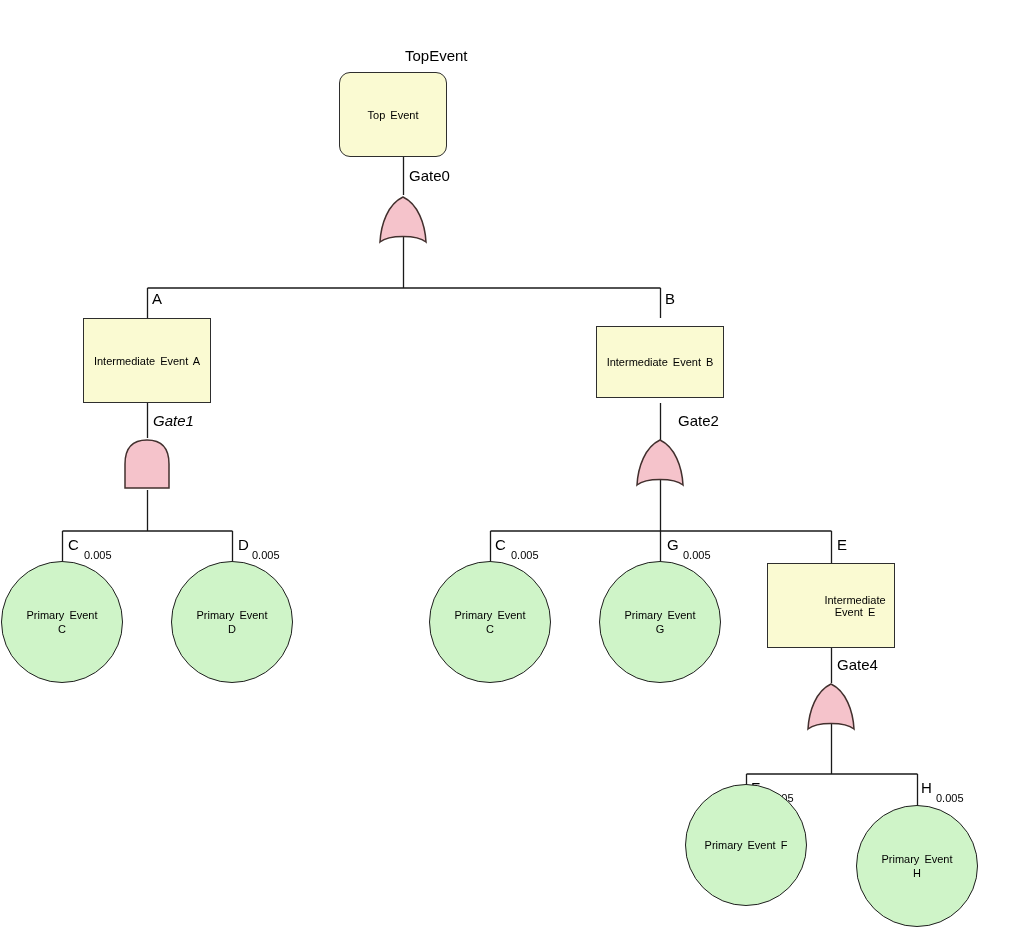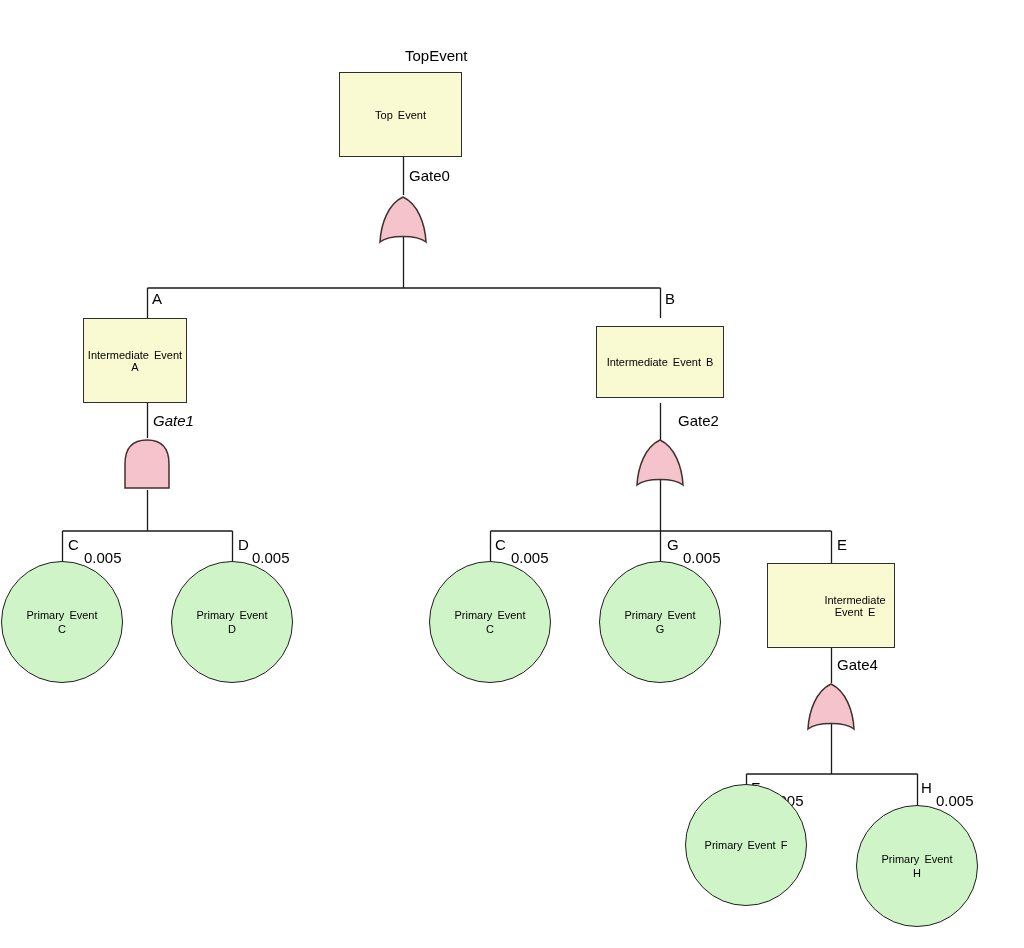--- a/index.html
+++ b/index.html
@@ -16,21 +16,21 @@
   }
   .gate{position:absolute;}
   .gate svg{display:block;width:100%;height:100%;}
   .primary-circle{
     position:absolute;width:122px;height:122px;border-radius:50%;
     background:var(--primary_fill,#CFF4C8);border:1.5px solid var(--primary_border,#1f1f1f);
     display:flex;flex-direction:column;align-items:center;justify-content:center;
     font-size:11px;line-height:14px;text-align:center;word-spacing:2px;box-sizing:border-box;
   }
   .id-label{position:absolute;font-size:15px;white-space:nowrap;}
-  .prob-label{position:absolute;font-size:15px;white-space:nowrap;}
+  .prob-label{position:absolute;font-size:11px;white-space:nowrap;}
 </style>
 </head>
 <body>
 
 <div id="canvas">
 
   <svg id="wires" viewBox="0 0 1024 948" fill="none" stroke="var(--line_color,#1a1a1a)" stroke-width="1.3">
     <path d="M403.5,157 V195"></path>
     <path d="M403.5,230 V288"></path>
     <path d="M147.5,288 H660.5"></path>
@@ -48,33 +48,33 @@
     <path d="M660.5,531 V561"></path>
     <path d="M831.5,531 V563"></path>
     <path d="M831.5,648 V683"></path>
     <path d="M831.5,717 V774"></path>
     <path d="M746.5,774 H917.5"></path>
     <path d="M746.5,774 V806"></path>
     <path d="M917.5,774 V806"></path>
   </svg>
 
   <div class="id-label" style="left:405px;top:47px;">TopEvent</div>
-  <div class="event-box" style="left:339px;top:72px;width:123px;height:85px;">
+  <div class="event-box" style="left:339px;top:72px;width:108px;height:85px;border-radius:11px;">
     <span>Top Event</span>
   </div>
 
   <div class="id-label" style="left:409px;top:167px;text-align:center;">Gate0</div>
   <div class="gate" style="left:377px;top:195px;width:52px;height:50px;">
     <svg viewBox="0 0 52 50">
       <path d="M 3 47 C 4 29 11 9 26 2 C 41 9 48 29 49 47 C 40 39.5 12 39.5 3 47 Z" fill="var(--gate_fill,#F5C3CB)" stroke="var(--gate_border,#42302e)" stroke-width="1.5"></path>
     </svg>
   </div>
 
   <div class="id-label" style="left:152px;top:290px;">A</div>
-  <div class="event-box" style="left:83px;top:318px;width:104px;height:85px;">
+  <div class="event-box" style="left:83px;top:318px;width:128px;height:85px;">
     <span>Intermediate Event A</span>
   </div>
 
   <div class="id-label" style="left:153px;top:412px;font-style:italic;">Gate1</div>
   <div class="gate" style="left:123px;top:438px;width:48px;height:52px;">
     <svg viewBox="0 0 48 52">
       <path d="M 2 50 L 2 26 C 2 9 11 2 24 2 C 37 2 46 9 46 26 L 46 50 Z" fill="var(--gate_fill,#F5C3CB)" stroke="var(--gate_border,#42302e)" stroke-width="1.5"></path>
     </svg>
   </div>
 

